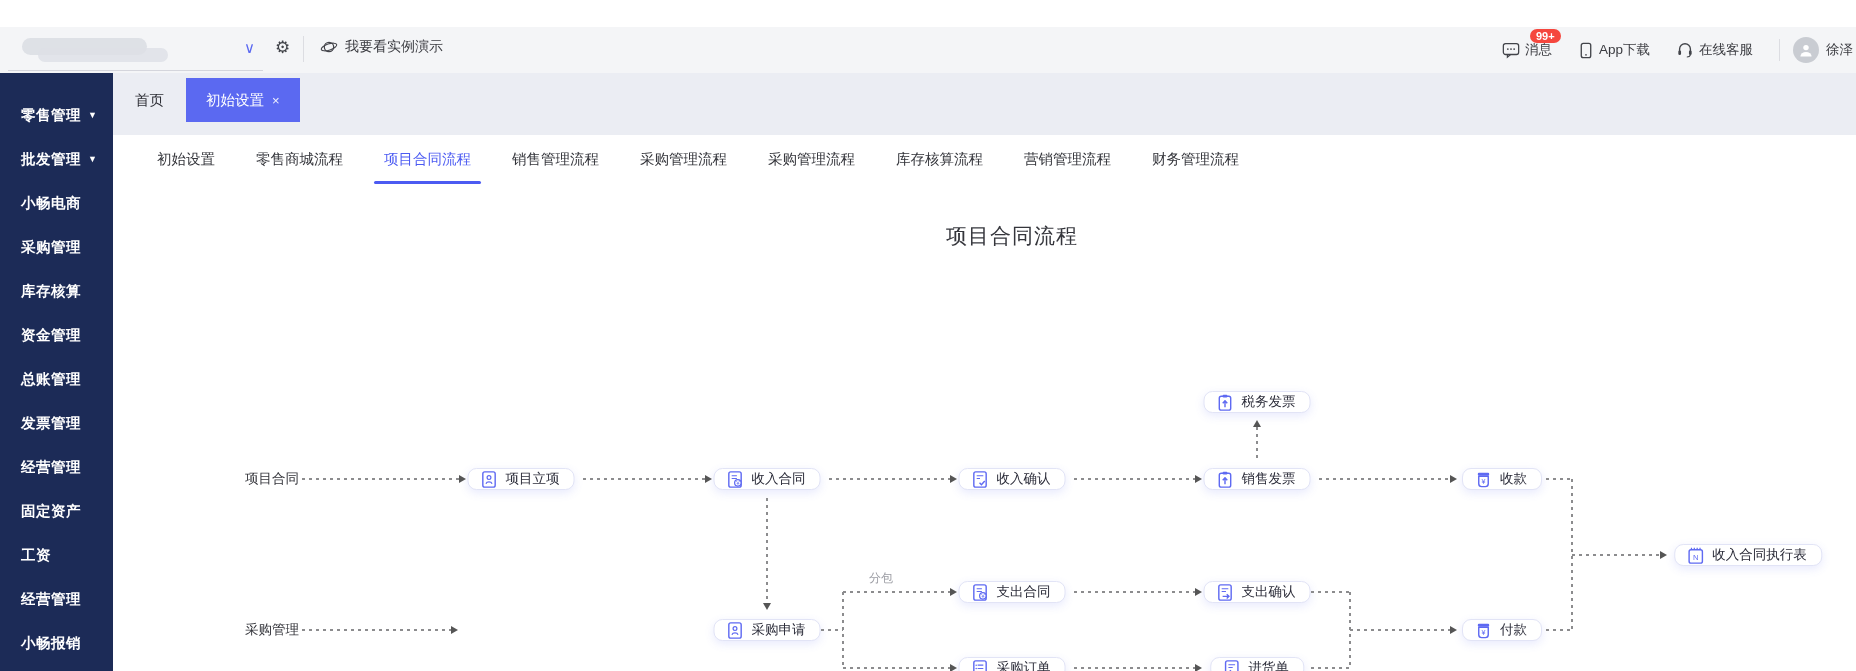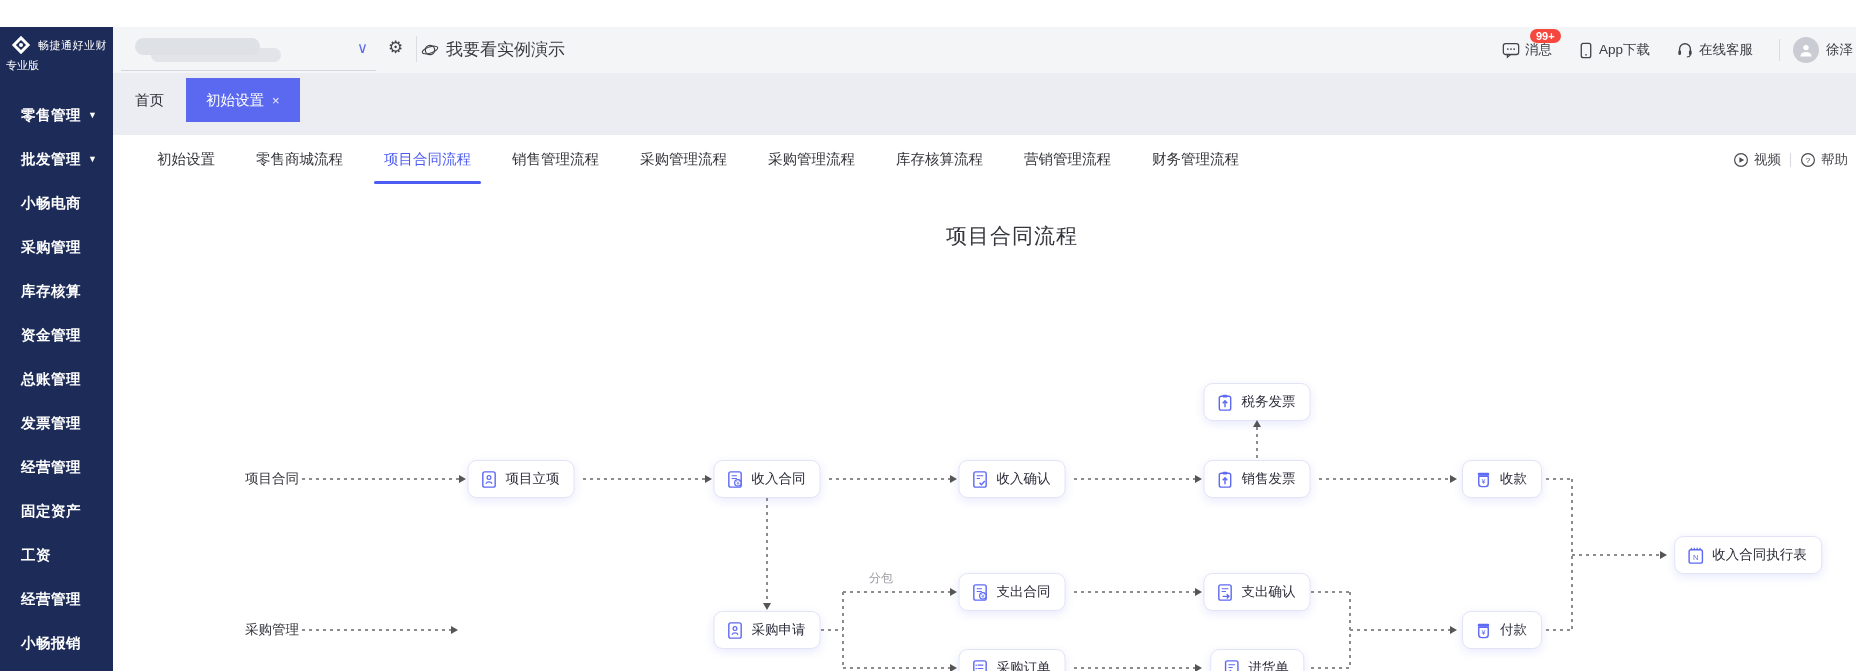--- a/index.html
+++ b/index.html
@@ -14,21 +14,21 @@
   .logo-row { display:flex; align-items:center; gap:6px; padding:7px 0 0 10px; }
   .logo-name { font-size:11px; white-space:nowrap; letter-spacing:.5px; }
   .logo-edition { font-size:11px; padding:2px 0 0 6px; }
   .hdr { flex:1; background:#f4f5f7; position:relative; }
   .blur1 { position:absolute; left:22px; top:11px; width:125px; height:17px; border-radius:9px; background:#ccd0d8; opacity:.55; }
   .blur2 { position:absolute; left:38px; top:21px; width:130px; height:14px; border-radius:7px; background:#dde0e6; opacity:.8; }
   .dd-underline { position:absolute; left:8px; top:43px; width:255px; height:1px; background:#d4d5dc; }
   .chevron { position:absolute; left:244px; top:12px; color:#5b69f1; font-size:15px; }
   .gear { position:absolute; left:275px; top:10px; font-size:17px; color:#42444a; cursor:pointer; }
   .hdr-div { position:absolute; top:9px; width:1px; height:26px; background:#dcdde2; }
-  .demo { position:absolute; left:308px; top:11px; display:flex; align-items:center; gap:7px; font-size:17px; color:#3a3b40; cursor:pointer; }
+  .demo { position:absolute; left:320px; top:11px; display:flex; align-items:center; gap:7px; font-size:14px; color:#3a3b40; cursor:pointer; }
   .hdr-right { position:absolute; right:0; top:0; height:46px; display:flex; align-items:center; color:#3a3b40; font-size:13.5px; }
   .hdr-item { display:flex; align-items:center; gap:5px; cursor:pointer; position:relative; margin-right:26px; white-space:nowrap; }
   .badge { position:absolute; top:-12px; left:28px; background:#f5473e; color:#fff; font-size:11px; line-height:14px; padding:0 6px; border-radius:8px; font-weight:bold; }
   .avatar { width:26px; height:26px; border-radius:50%; background:#c9ccd2; display:flex; align-items:center; justify-content:center; margin-right:7px; flex:none; }
   .username { font-size:13.5px; color:#3a3b40; width:30px; overflow:hidden; white-space:nowrap; }
 
   
   .bodyrow { display:flex; height:598px; }
   .sidebar { width:113px; background:#1c2b57; flex:none; padding-top:20px; }
   .side-item { height:44px; display:flex; align-items:center; padding-left:21px; color:#fff; font-size:14.5px; font-weight:bold; cursor:pointer; letter-spacing:.5px; }
@@ -46,51 +46,39 @@
   .nav-item.active { color:#4c5bf2; }
   .nav-item.active::after { content:""; position:absolute; left:-10px; right:-10px; bottom:-15px; height:3px; background:#4c5bf2; border-radius:2px; }
   .nav-right { position:absolute; right:8px; top:0; height:49px; display:flex; align-items:center; gap:9px; font-size:13.5px; color:#4a4b50; }
   .nav-right .vdiv { width:1px; height:14px; background:#d7d8dd; }
   .nav-link { display:flex; align-items:center; gap:5px; cursor:pointer; white-space:nowrap; }
 
   
   .flow { position:absolute; left:0; top:49px; right:0; bottom:0; }
   .flow-title { position:absolute; left:899px; top:38px; transform:translateX(-50%); font-size:21px; color:#35363c; letter-spacing:1px; white-space:nowrap; }
   .fnode { position:absolute; transform:translate(-50%,-50%); background:#fff; border:1px solid #e2e4f6;
-           border-radius:9px; box-shadow:0 3px 10px rgba(92,104,241,.14); height:38px;
+           border-radius:9px; box-shadow:0 3px 10px rgba(92,104,241,.14); height:22px;
            display:flex; align-items:center; gap:7px; padding:0 14px 0 11px; white-space:nowrap; cursor:pointer; }
   .fnode .ftxt { font-size:13.5px; color:#2c2d3a; }
   .flabel { position:absolute; transform:translate(-50%,-50%); font-size:13.5px; color:#34353b; white-space:nowrap; }
   .elabel { position:absolute; transform:translate(-50%,-50%); font-size:12px; color:#9b9ca3; white-space:nowrap; }
   .eh { position:absolute; height:2px; background:repeating-linear-gradient(90deg,#8c8c8e 0 3px,transparent 3px 7px); }
   .ev { position:absolute; width:2px; background:repeating-linear-gradient(180deg,#8c8c8e 0 3px,transparent 3px 7px); }
   .arr-r { position:absolute; width:0; height:0; border-left:7px solid #555; border-top:4px solid transparent; border-bottom:4px solid transparent; }
   .arr-u { position:absolute; width:0; height:0; border-bottom:7px solid #555; border-left:4px solid transparent; border-right:4px solid transparent; }
   .arr-d { position:absolute; width:0; height:0; border-top:7px solid #555; border-left:4px solid transparent; border-right:4px solid transparent; }
   svg { display:block; }
 </style>
 </head>
 <body>
 
 <div class="stage">
   <div class="topstrip"></div>
 
   <div class="appbar">
-    <div class="logo-block">
-      <div class="logo-row">
-        <span>
-          <svg width="22" height="22" viewBox="0 0 24 24">
-              <path d="M12 2 L22 12 L12 22 L2 12 Z M12 6.5 L17.5 12 L12 17.5 L6.5 12 Z" fill="#fff" fill-rule="evenodd"></path>
-              <circle cx="12" cy="12" r="2.2" fill="#fff"></circle>
-            </svg>
-        </span>
-        <span class="logo-name">畅捷通好业财</span>
-      </div>
-      <div class="logo-edition">专业版</div>
-    </div>
 
     <div class="hdr">
       <div class="blur1"></div>
       <div class="blur2"></div>
       <div class="dd-underline"></div>
       <div class="chevron">∨</div>
       <div class="gear">⚙</div>
       <div class="hdr-div" style="left:303px;"></div>
       <div class="demo">
         <span>
@@ -208,41 +196,20 @@
         <div class="navrow" id="navrow">
           <div class="nav-item">初始设置</div>
             <div class="nav-item">零售商城流程</div>
             <div class="nav-item active">项目合同流程</div>
             <div class="nav-item">销售管理流程</div>
             <div class="nav-item">采购管理流程</div>
             <div class="nav-item">采购管理流程</div>
             <div class="nav-item">库存核算流程</div>
             <div class="nav-item">营销管理流程</div>
             <div class="nav-item">财务管理流程</div>
-            <div class="nav-right">
-            <span class="nav-link">
-              <span>
-                <svg width="16" height="16" viewBox="0 0 20 20">
-                    <circle cx="10" cy="10" r="8" fill="none" stroke="#4a4b50" stroke-width="1.5"></circle>
-                    <path d="M8 6.5 L14 10 L8 13.5 Z" fill="#4a4b50"></path>
-                  </svg>
-              </span>
-              <span>视频</span>
-            </span>
-            <span class="vdiv"></span>
-            <span class="nav-link">
-              <span>
-                <svg width="16" height="16" viewBox="0 0 20 20">
-                    <circle cx="10" cy="10" r="8" fill="none" stroke="#4a4b50" stroke-width="1.5"></circle>
-                    <text x="10" y="14" font-size="10" text-anchor="middle" fill="#4a4b50" font-family="Liberation Sans,sans-serif">?</text>
-                  </svg>
-              </span>
-              <span>帮助</span>
-            </span>
-          </div>
         </div>
 
         <div class="flow" id="flow">
           <div class="flow-title">项目合同流程</div>
         <div class="flabel" style="left: 159px; top: 295px;">项目合同</div>
             <div class="flabel" style="left: 159px; top: 446px;">采购管理</div>
             <div class="fnode" style="left: 408px; top: 295px;">
               <span>
                 <svg width="19" height="19" viewBox="0 0 20 20">
                   <rect x="3.5" y="2" width="13" height="16" rx="2" fill="none" stroke="#5f6af2" stroke-width="1.5"></rect>

